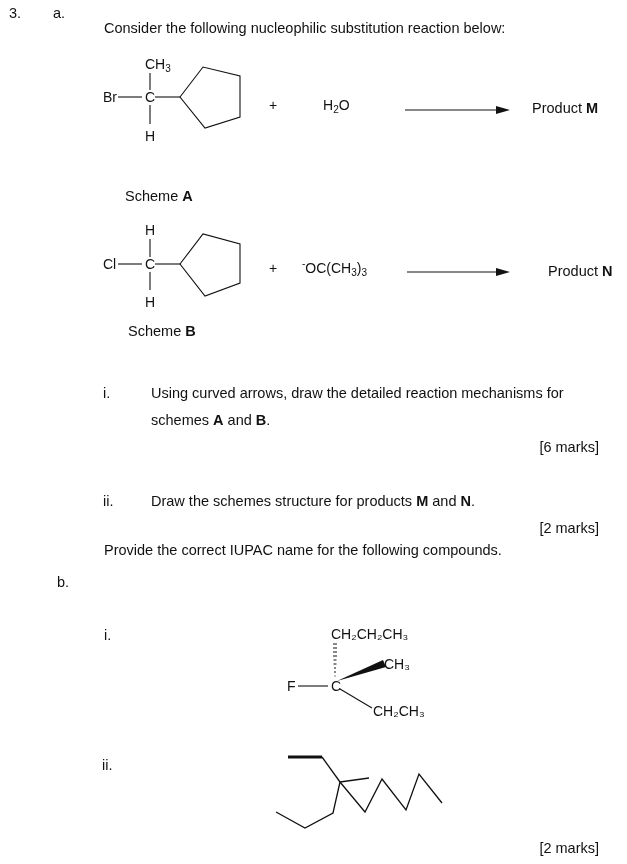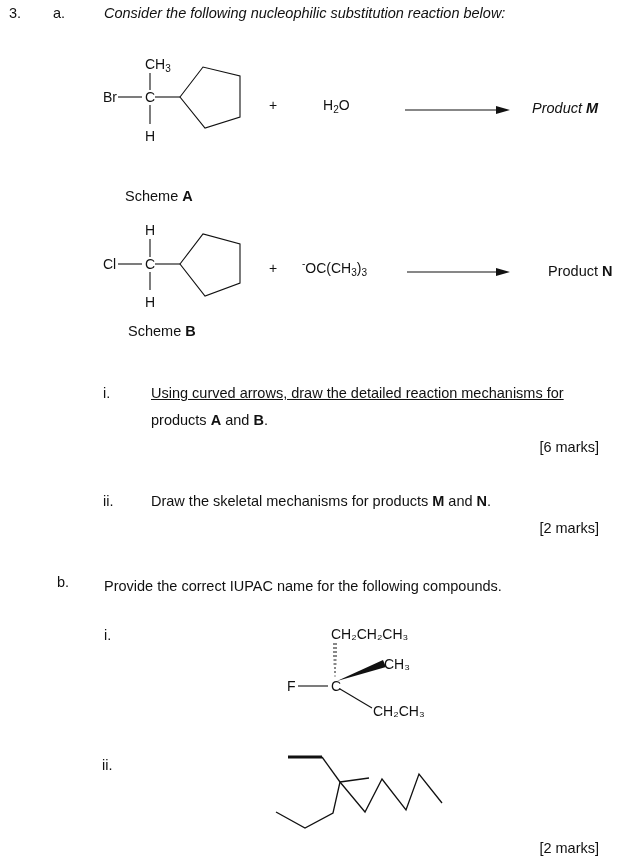--- a/index.html
+++ b/index.html
@@ -9,21 +9,21 @@
   b { font-weight:bold; }
   svg { position:absolute; left:0; top:0; }
   .chem { font-family:"Liberation Sans", sans-serif; font-size:14px; fill:#111; }
   .chem-sm { font-family:"Liberation Sans", sans-serif; font-size:10px; fill:#111; }
 </style>
 </head>
 <body>
 
 <div class="abs" style="left:9px;top:5px;">3.</div>
 <div class="abs" style="left:53px;top:5px;">a.</div>
-<div class="abs" style="left:104px;top:5px;font-style:italic;">Consider the following nucleophilic substitution reaction below:</div>
+<div class="abs" style="left:104px;top:20px;">Consider the following nucleophilic substitution reaction below:</div>
 
 <svg width="627" height="864">
   <g stroke="#111" stroke-width="1.1" fill="none">
 
     <line x1="118" y1="97" x2="142" y2="97"></line>
     <line x1="150" y1="73" x2="150" y2="90"></line>
     <line x1="150" y1="105" x2="150" y2="124"></line>
     <line x1="155" y1="97" x2="180" y2="97"></line>
 
     <polygon points="180,97 203,67 240,76 240,117 205,128"></polygon>
@@ -90,31 +90,31 @@
   <g stroke="#111" stroke-width="1.3" fill="none">
     <line x1="288" y1="757" x2="322" y2="757" stroke-width="3"></line>
     <polyline points="322,757 340,782"></polyline>
     <line x1="340" y1="782" x2="369" y2="778"></line>
     <polyline points="340,782 333,813 305,828 276,812"></polyline>
     <polyline points="340,782 365,812 382,779 406,810 419,774 442,803"></polyline>
   </g>
 </svg>
 
 <div class="abs" style="left:125px;top:168px;margin-top:20px;"><span>Scheme </span><b>A</b></div>
-<div class="abs" style="left:532px;top:100px;font-style:italic;"><span>Product </span><b>M</b></div>
+<div class="abs" style="left:532px;top:100px;"><span>Product </span><b>M</b></div>
 
 <div class="abs" style="left:128px;top:323px;"><span>Scheme </span><b>B</b></div>
 <div class="abs" style="left:548px;top:263px;"><span>Product </span><b>N</b></div>
 
 <div class="abs" style="left:103px;top:385px;">i.</div>
-<div class="abs" style="left:151px;top:385px;text-decoration:underline;">Using curved arrows, draw the detailed reaction mechanisms for</div>
-<div class="abs" style="left:151px;top:412px;"><span>products </span><b>A</b><span> and </span><b>B</b><span>.</span></div>
+<div class="abs" style="left:151px;top:385px;">Using curved arrows, draw the detailed reaction mechanisms for</div>
+<div class="abs" style="left:151px;top:412px;"><span>schemes </span><b>A</b><span> and </span><b>B</b><span>.</span></div>
 <div class="abs" style="right:28px;top:439px;">[6 marks]</div>
 
 <div class="abs" style="left:103px;top:493px;">ii.</div>
-<div class="abs" style="left:151px;top:493px;"><span>Draw the skeletal mechanisms for products </span><b>M</b><span> and </span><b>N</b><span>.</span></div>
+<div class="abs" style="left:151px;top:493px;"><span>Draw the schemes structure for products </span><b>M</b><span> and </span><b>N</b><span>.</span></div>
 <div class="abs" style="right:28px;top:520px;">[2 marks]</div>
 
 <div class="abs" style="left:57px;top:574px;">b.</div>
-<div class="abs" style="left:104px;top:578px;">Provide the correct IUPAC name for the following compounds.</div>
+<div class="abs" style="left:104px;top:542px;">Provide the correct IUPAC name for the following compounds.</div>
 <div class="abs" style="left:104px;top:627px;">i.</div>
 <div class="abs" style="left:102px;top:757px;">ii.</div>
 <div class="abs" style="right:28px;top:840px;">[2 marks]</div>
 
 </body></html>

